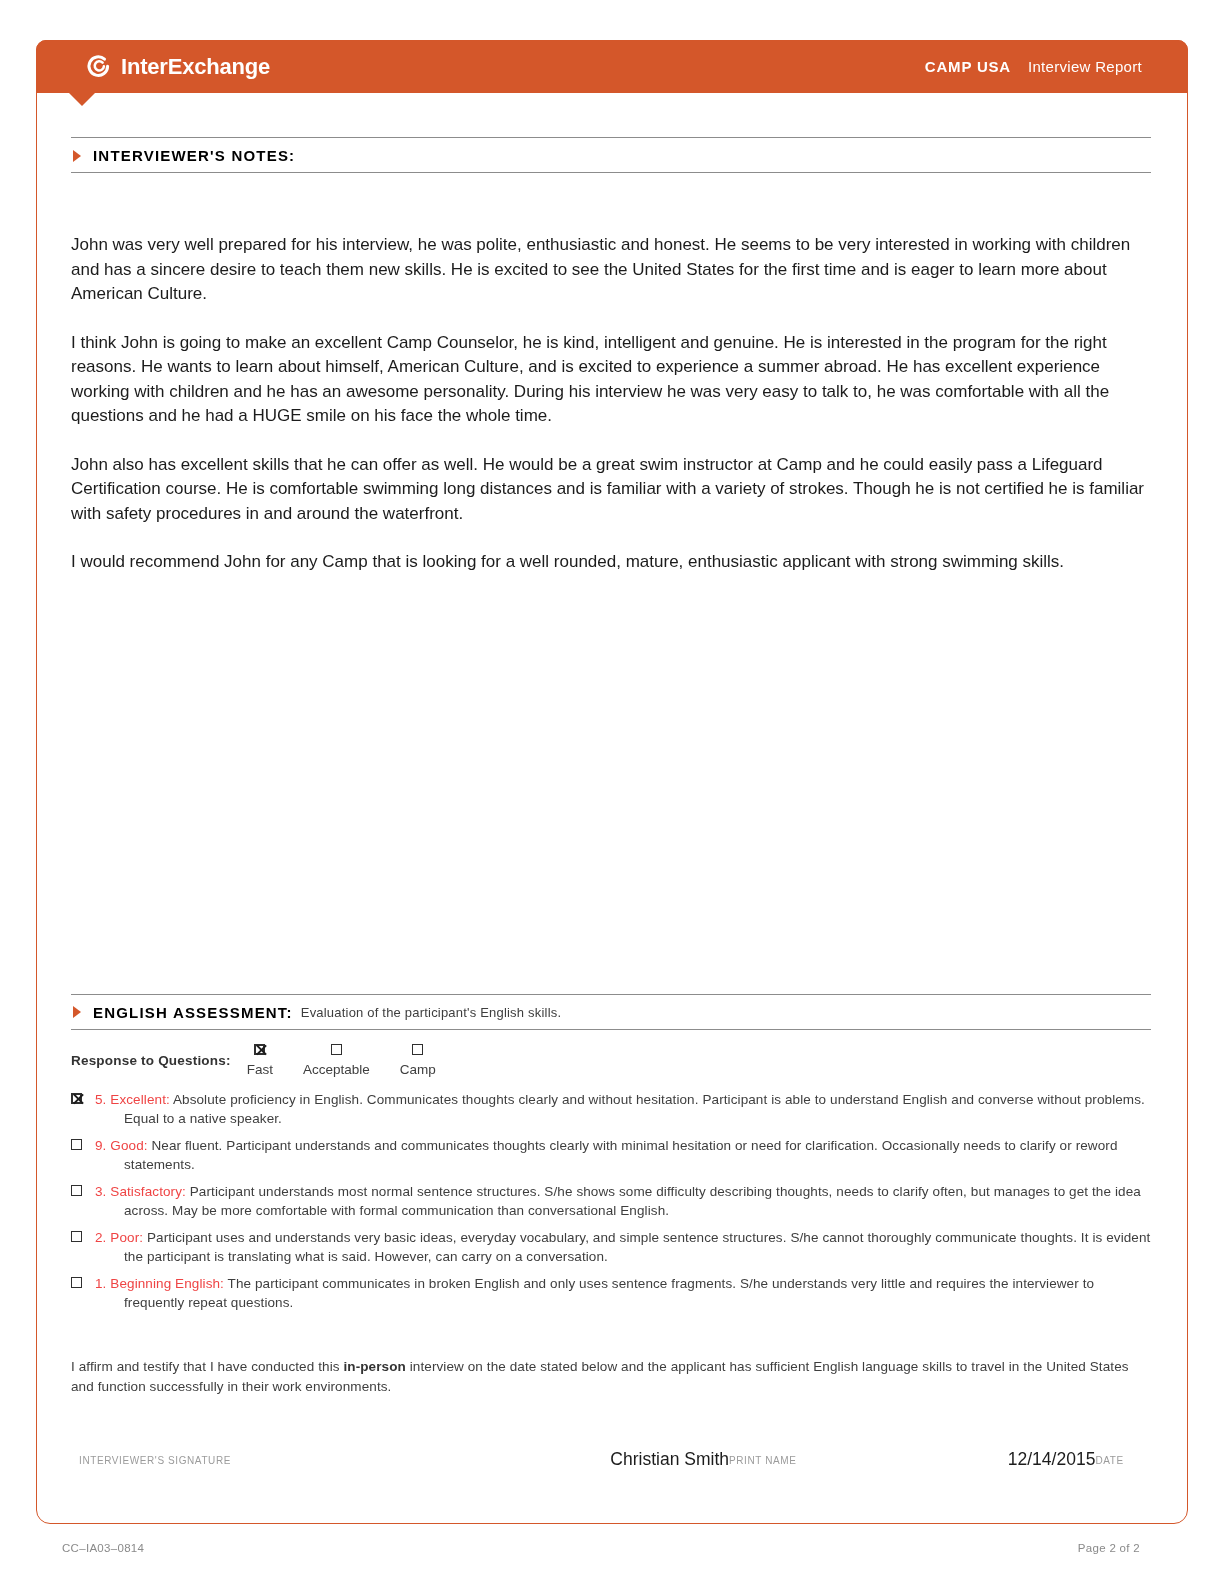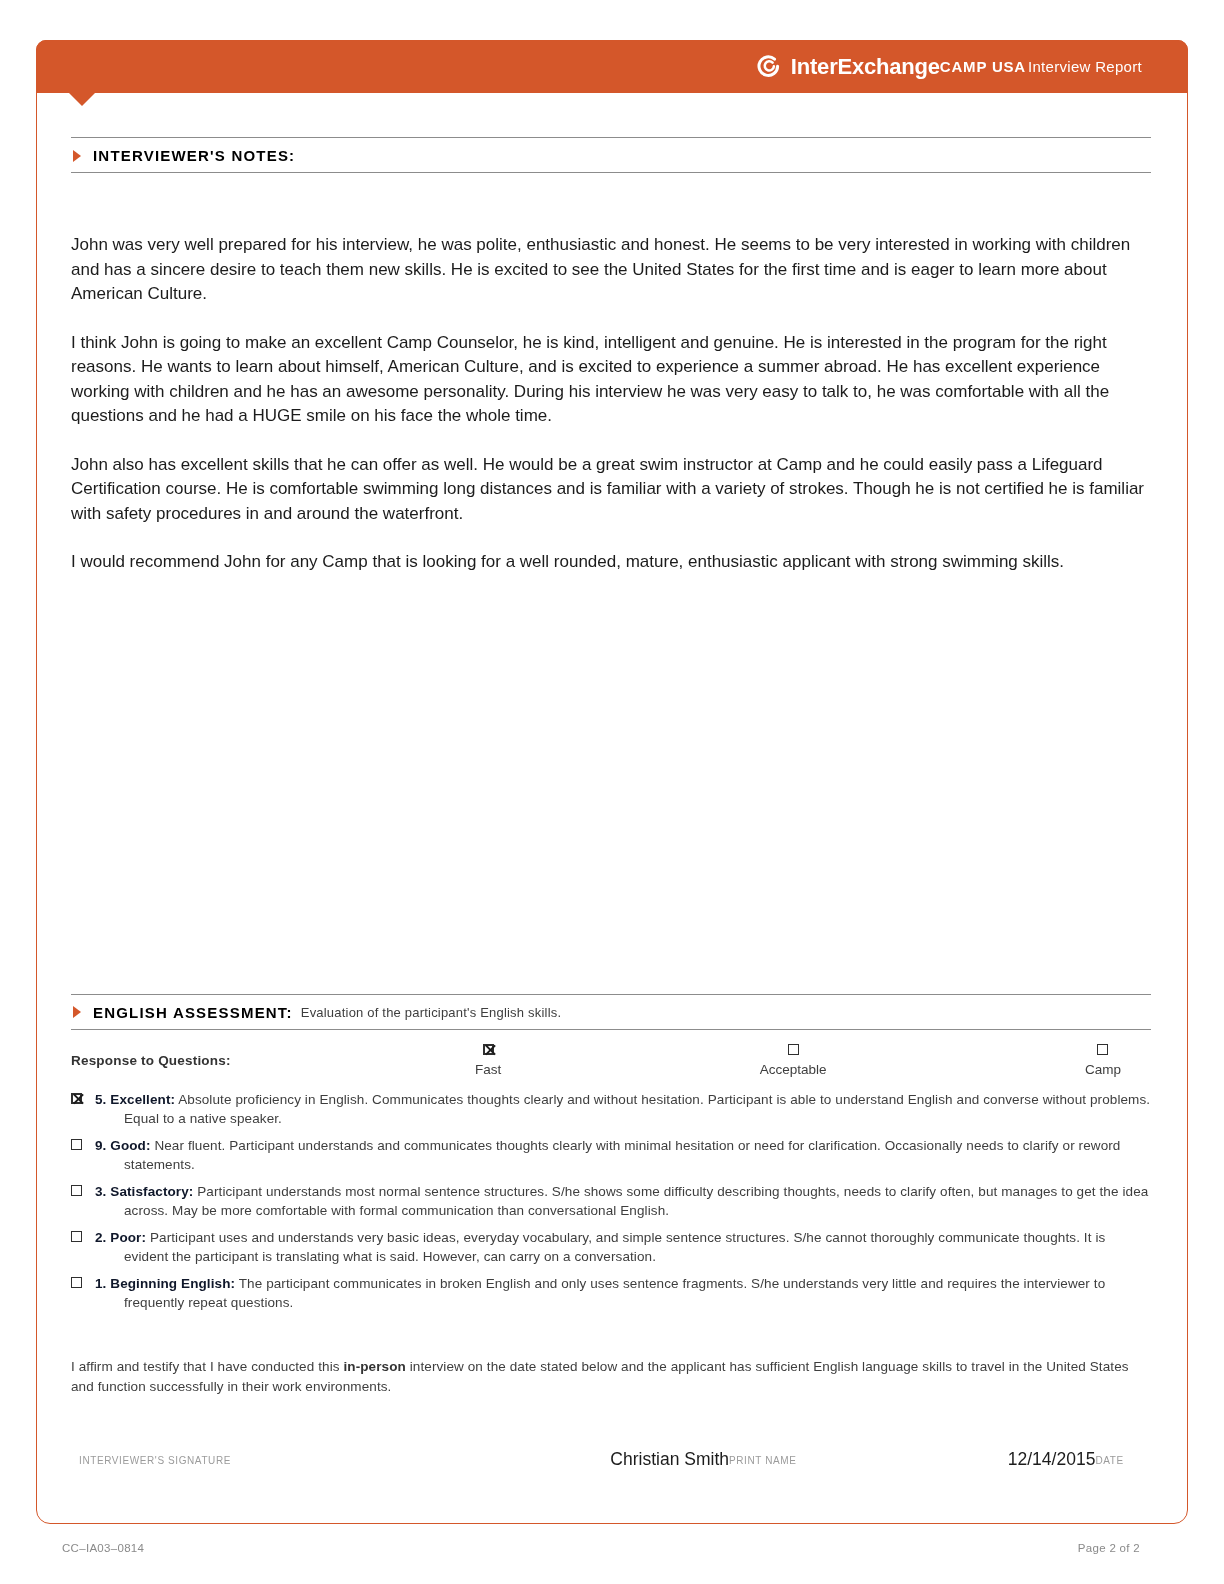--- a/index.html
+++ b/index.html
@@ -16,29 +16,29 @@
     border:1px solid #d4572a;
     border-radius:10px 10px 14px 14px;
     background:#ffffff;
   }
   
   .topbar {
     position:relative;
     height:53px; margin:-1px -1px 0 -1px;
     background:#d4572a;
     border-radius:10px 10px 0 0;
-    display:flex; align-items:center; justify-content:flex-end;
-    padding:0 46px 0 34px;
+    display:flex; align-items:center; justify-content:space-between;
+    padding:0 46px 0 48px;
   }
   .brand { display:flex; align-items:center; gap:9px; }
   .brand .logo-mark { display:block; }
   .brand .wordmark {
     color:#fff; font-size:22px; font-weight:bold; letter-spacing:-0.2px;
   }
-  .topbar-right { display:flex; align-items:baseline; gap:2px; color:#fff; }
+  .topbar-right { display:flex; align-items:baseline; gap:17px; color:#fff; }
   .topbar-right .program { font-weight:bold; font-size:15px; letter-spacing:0.8px; }
   .topbar-right .report { font-size:15px; letter-spacing:0.3px; }
   .notch {
     position:absolute; left:32px; top:52px;
     width:0; height:0;
     border-left:14px solid transparent;
     border-right:14px solid transparent;
     border-top:14px solid #d4572a;
   }
   
@@ -60,40 +60,39 @@
   .notes-head { margin-top:44px; }
   
   .notes-body { margin-top:60px; font-size:17px; line-height:24.5px; color:#1c1c1c; }
   .notes-body p { margin-bottom:24px; }
   
   .assess-head { margin-top:419px; }
   .assess { color:#3e3e3e; }
   .resp-row {
     margin-top:14px; display:flex; align-items:center;
     font-size:13.5px;
-    justify-content:space-between;
   }
   .resp-label { font-weight:bold; color:#333; letter-spacing:0.2px; margin-right:16px; }
   .opt { display:flex; align-items:center; gap:7px; margin-right:30px;flex-direction:column; }
   .cbx {
     width:11px; height:11px; flex:0 0 auto;
     border:1.6px solid #2f2f2f; position:relative; background:#fff;
   }
   .cbx.checked { border-width:2px; }
   .cbx.checked::before, .cbx.checked::after {
     content:""; position:absolute; left:-1px; top:3.2px;
     width:13px; height:2px; background:#1d1d1d;
   }
   .cbx.checked::before { transform:rotate(45deg); }
   .cbx.checked::after { transform:rotate(-45deg); }
   .ratings { margin-top:13px; }
   .rating-row { display:flex; margin-bottom:7px; font-size:13.5px; line-height:19.5px; }
   .rating-row .cbx { margin-top:3px; margin-right:13px; }
   .rating-text { padding-left:29px; text-indent:-29px; letter-spacing:0.1px; }
-  .r-label { font-weight:bold; color:#0f172a; }
+  .r-label { font-weight:normal; color:#ef4444; }
   
   .affirm { margin-top:44px; font-size:13.5px; line-height:20px; color:#3e3e3e; letter-spacing:0.1px; }
   .affirm b { color:#333; }
   
   .sig-row { margin-top:52px; display:flex; justify-content:space-between; }
   .sig-col { display:flex; flex-direction:row; }
   .sig-col.c1 { width:46.2%; }
   .sig-col.c2 { width:33.8%; }
   .sig-col.c3 { width:14%; }
   .sig-value {

